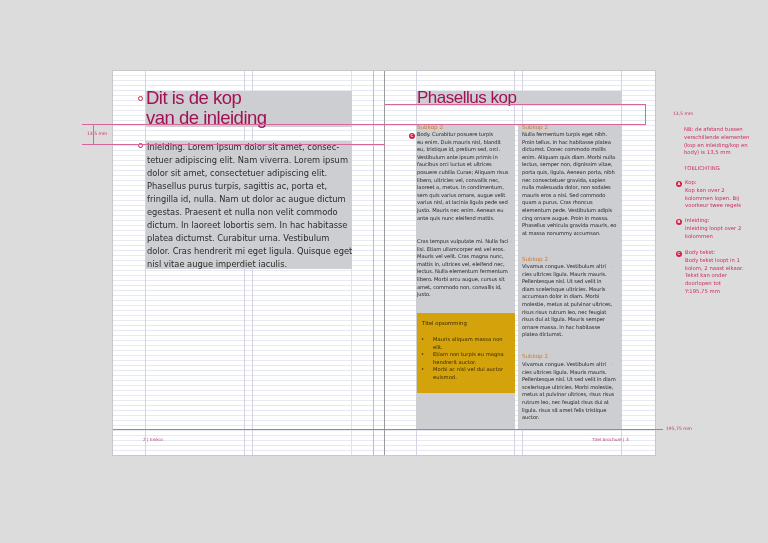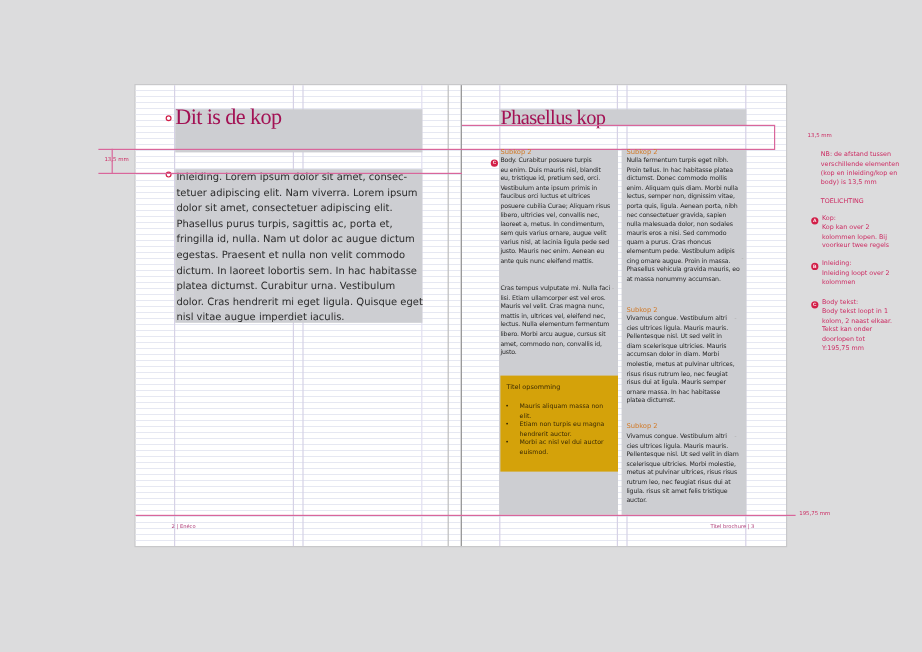--- a/index.html
+++ b/index.html
@@ -15,21 +15,21 @@
   }
   .page.left { left:113px; width:271px; }
   .page.right { left:385px; width:270px; }
   .spine { position:absolute; left:384px; top:71px; width:1px; height:384px; background:#9a9a9a; }
   .guide-v { position:absolute; width:1px; background:#d6d2e6; top:71px; height:384px; }
   .grey { position:absolute; background:#cdced2; }
   .gold { position:absolute; background:#d4a20a; }
   .mline { position:absolute; height:1px; background:#d9669b; }
   .mline-v { position:absolute; width:1px; background:#d9669b; }
   .title {
-    position:absolute; color:#a31154; font-family:Liberation Serif, serif;
+    position:absolute; color:#a31154; font-family:Liberation Sans, sans-serif;
     font-weight:normal; letter-spacing:-0.5px; line-height:20px;
   }
   .intro {
     position:absolute; font-family:"DejaVu Sans", sans-serif; font-size:8.3px;
     line-height:13px; color:#2b2b2b; white-space:pre-line;
   }
   .col-text {
     position:absolute; font-family:"DejaVu Sans", sans-serif; font-size:5.2px;
     line-height:7.6px; color:#262626; white-space:pre-line; letter-spacing:-0.1px;
   }
@@ -75,20 +75,21 @@
 <div class="guide-v" style="left:514px"></div>
 <div class="guide-v" style="left:522px"></div>
 <div class="guide-v" style="left:621px"></div>
 
 <div class="grey" style="left:146px; top:91px; width:206px; height:36px"></div>
 <div class="grey" style="left:146px; top:141px; width:206px; height:128px"></div>
 
 <div class="marker ring" style="left:138px; top:96px"></div>
 <div class="title" style="left:146px; top:88px; font-size:18.5px">
   <div>Dit is de kop</div>
+  <div>van de inleiding</div>
 </div>
 
 <div class="marker ring" style="left:138px; top:143px"></div>
 <div class="intro" style="left:147px; top:141px; width:210px">Inleiding. Lorem ipsum dolor sit amet, consec-
 tetuer adipiscing elit. Nam viverra. Lorem ipsum
 dolor sit amet, consectetuer adipiscing elit.
 Phasellus purus turpis, sagittis ac, porta et,
 fringilla id, nulla. Nam ut dolor ac augue dictum
 egestas. Praesent et nulla non velit commodo
 dictum. In laoreet lobortis sem. In hac habitasse

